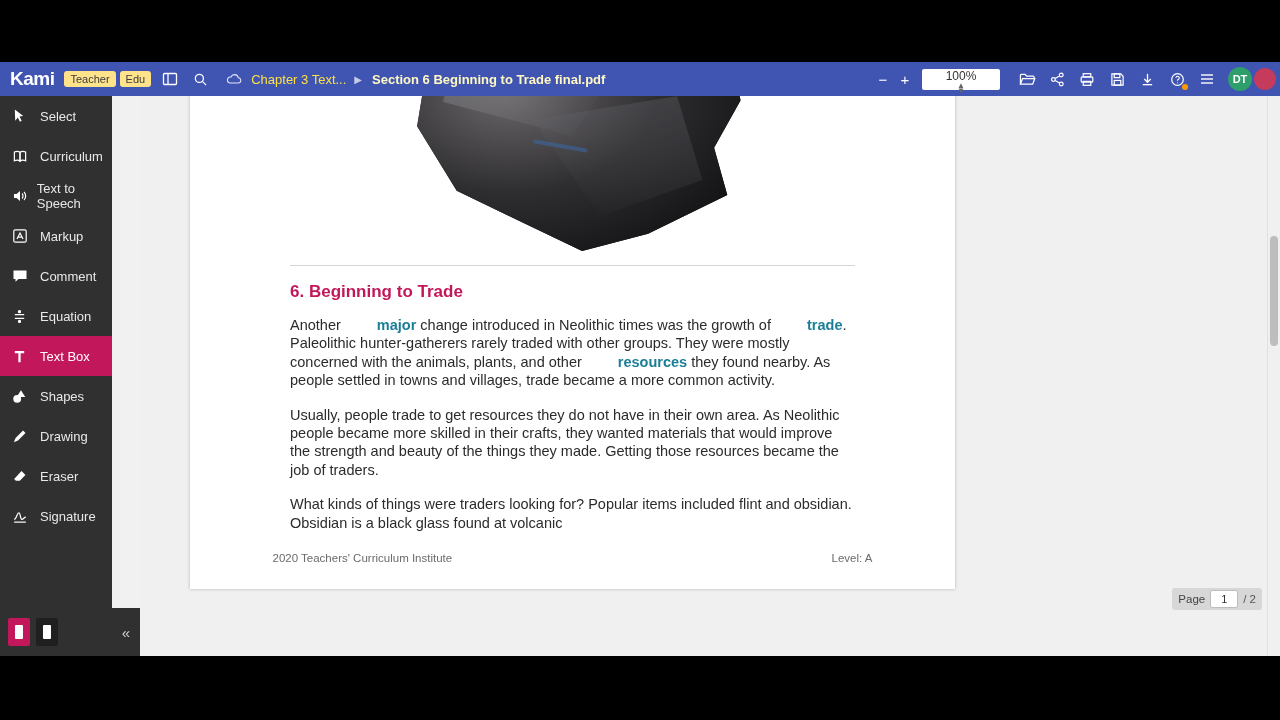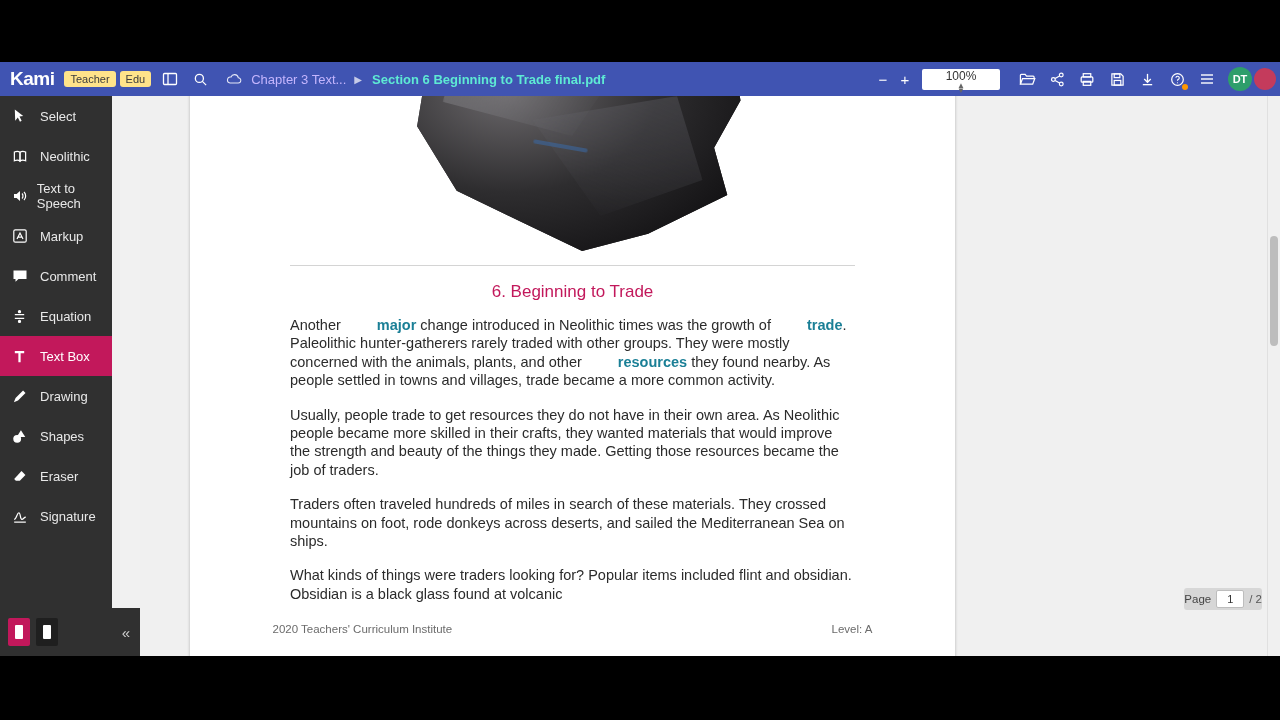--- a/index.html
+++ b/index.html
@@ -69,22 +69,22 @@
   }
   .tb-icon svg { display: block; }
   #breadcrumb {
     display: flex;
     align-items: center;
     margin-left: 6px;
     font-size: 13px;
     color: #dfe3f5;
     white-space: nowrap;
   }
-  #breadcrumb .crumb { color: #c4b5fd; cursor: pointer; }
-  #breadcrumb .crumb-current { color: #5eead4; font-weight: bold; margin-left: 2px;}
+  #breadcrumb .crumb { color: #fde047; cursor: pointer; }
+  #breadcrumb .crumb-current { color: #fef9c3; font-weight: bold; margin-left: 2px;}
   #breadcrumb .sep { margin: 0 8px; color: #c6cbe8; font-size: 10px; }
   #topbar-right {
     margin-left: auto;
     display: flex;
     align-items: center;
     padding-right: 4px;
   }
   .zoom-group {
     display: flex;
     align-items: center;
@@ -287,23 +287,22 @@
   }
   #doccontent {
     width: 565px;
     margin: 0 auto;
     padding-top: 16px;
     color: #222;
   }
   #doc-heading {
     color: #c2185b;
     font-size: 17px;
-    font-weight: normal;
+    font-weight: bold;
     margin: 0 0 14px 0;
-    text-align: center;
   }
   #doccontent p {
     font-size: 14.5px;
     line-height: 1.27;
     margin: 0 0 16px 0;
     color: #2b2b2b;
   }
   .hl { color: #1a7f96; font-weight: bold; margin-left: 32px; }
   #doc-footer {
     width: 600px;
@@ -338,21 +337,21 @@
     position: absolute;
     right: 18px;
     bottom: 46px;
     height: 22px;
     background: #d7d7d7;
     border-radius: 3px;
     display: flex;
     align-items: center;
     font-size: 11.5px;
     color: #444;
-    padding: 0 0;
+    padding: 0 6px;
   }
   #page-indicator .pi-label { margin-right: 5px; }
   #page-num-input {
     width: 26px;
     height: 16px;
     border: 1px solid #bdbdbd;
     background: #fff;
     font-size: 11px;
     text-align: center;
     border-radius: 2px;
@@ -477,21 +476,21 @@
         <span class="si-label">Select</span>
       </div>
 
       <div class="side-item">
         <span class="si-icon">
           <svg width="16" height="15" viewBox="0 0 16 16" fill="none" stroke="#fff" stroke-width="1.3">
               <path d="M2 3.2c2.2-1 4.4-1 6 .3v9.3c-1.6-1.3-3.8-1.3-6-.3z"></path>
               <path d="M14 3.2c-2.2-1-4.4-1-6 .3v9.3c1.6-1.3 3.8-1.3 6-.3z"></path>
             </svg>
         </span>
-        <span class="si-label">Neolithic</span>
+        <span class="si-label">Curriculum</span>
       </div>
 
       <div class="side-item">
         <span class="si-icon">
           <svg width="16" height="14" viewBox="0 0 16 14" fill="#fff">
               <path d="M2 5h2.6L8 2v10L4.6 9H2z"></path>
               <path d="M10 4.5c1.3 1.2 1.3 3.8 0 5" fill="none" stroke="#fff" stroke-width="1.2"></path>
               <path d="M12 3c2.2 2 2.2 6 0 8" fill="none" stroke="#fff" stroke-width="1.2"></path>
             </svg>
         </span>
@@ -533,35 +532,35 @@
         <span class="si-icon">
           <svg width="15" height="15" viewBox="0 0 16 16" fill="#fff">
               <path d="M3 2h10v2.4h-3.8V14H6.8V4.4H3z"></path>
             </svg>
         </span>
         <span class="si-label">Text Box</span>
       </div>
 
       <div class="side-item">
         <span class="si-icon">
-          <svg width="15" height="15" viewBox="0 0 16 16" fill="#fff">
-              <path d="M11.8 1.6l2.6 2.6-8 8L2 14l1.8-4.4z"></path>
-            </svg>
-        </span>
-        <span class="si-label">Drawing</span>
-      </div>
-
-      <div class="side-item">
-        <span class="si-icon">
           <svg width="16" height="15" viewBox="0 0 16 16" fill="#fff">
               <circle cx="5" cy="10.5" r="4.2"></circle>
               <path d="M9 1.4l4.6 7.2H4.4z"></path>
             </svg>
         </span>
         <span class="si-label">Shapes</span>
+      </div>
+
+      <div class="side-item">
+        <span class="si-icon">
+          <svg width="15" height="15" viewBox="0 0 16 16" fill="#fff">
+              <path d="M11.8 1.6l2.6 2.6-8 8L2 14l1.8-4.4z"></path>
+            </svg>
+        </span>
+        <span class="si-label">Drawing</span>
       </div>
 
       <div class="side-item">
         <span class="si-icon">
           <svg width="16" height="15" viewBox="0 0 16 16" fill="#fff">
               <path d="M9.6 2.2l4.2 4.2-6 6H3.6L1.8 10.6z"></path>
             </svg>
         </span>
         <span class="si-label">Eraser</span>
       </div>
@@ -601,21 +600,20 @@
         <div id="divider"></div>
 
         <div id="doccontent">
           <h2 id="doc-heading">6. Beginning to Trade</h2>
 
           <p>
             <span>Another </span><span class="hl">major</span><span> change introduced in Neolithic times was the growth of </span><span class="hl">trade</span><span>. Paleolithic hunter-gatherers rarely traded with other groups. They were mostly concerned with the animals, plants, and other </span><span class="hl">resources</span><span> they found nearby. As people settled in towns and villages, trade became a more common activity.</span>
           </p>
 
           <p>Usually, people trade to get resources they do not have in their own area. As Neolithic people became more skilled in their crafts, they wanted materials that would improve the strength and beauty of the things they made. Getting those resources became the job of traders.</p>
-          <p>Traders often traveled hundreds of miles in search of these materials. They crossed mountains on foot, rode donkeys across deserts, and sailed the Mediterranean Sea on ships.</p>
           <p>What kinds of things were traders looking for? Popular items included flint and obsidian. Obsidian is a black glass found at volcanic</p>
         </div>
 
         <div id="doc-footer">
           <span>2020 Teachers' Curriculum Institute</span>
           <span>Level: A</span>
         </div>
       </div>
 
       <div id="page-indicator">

